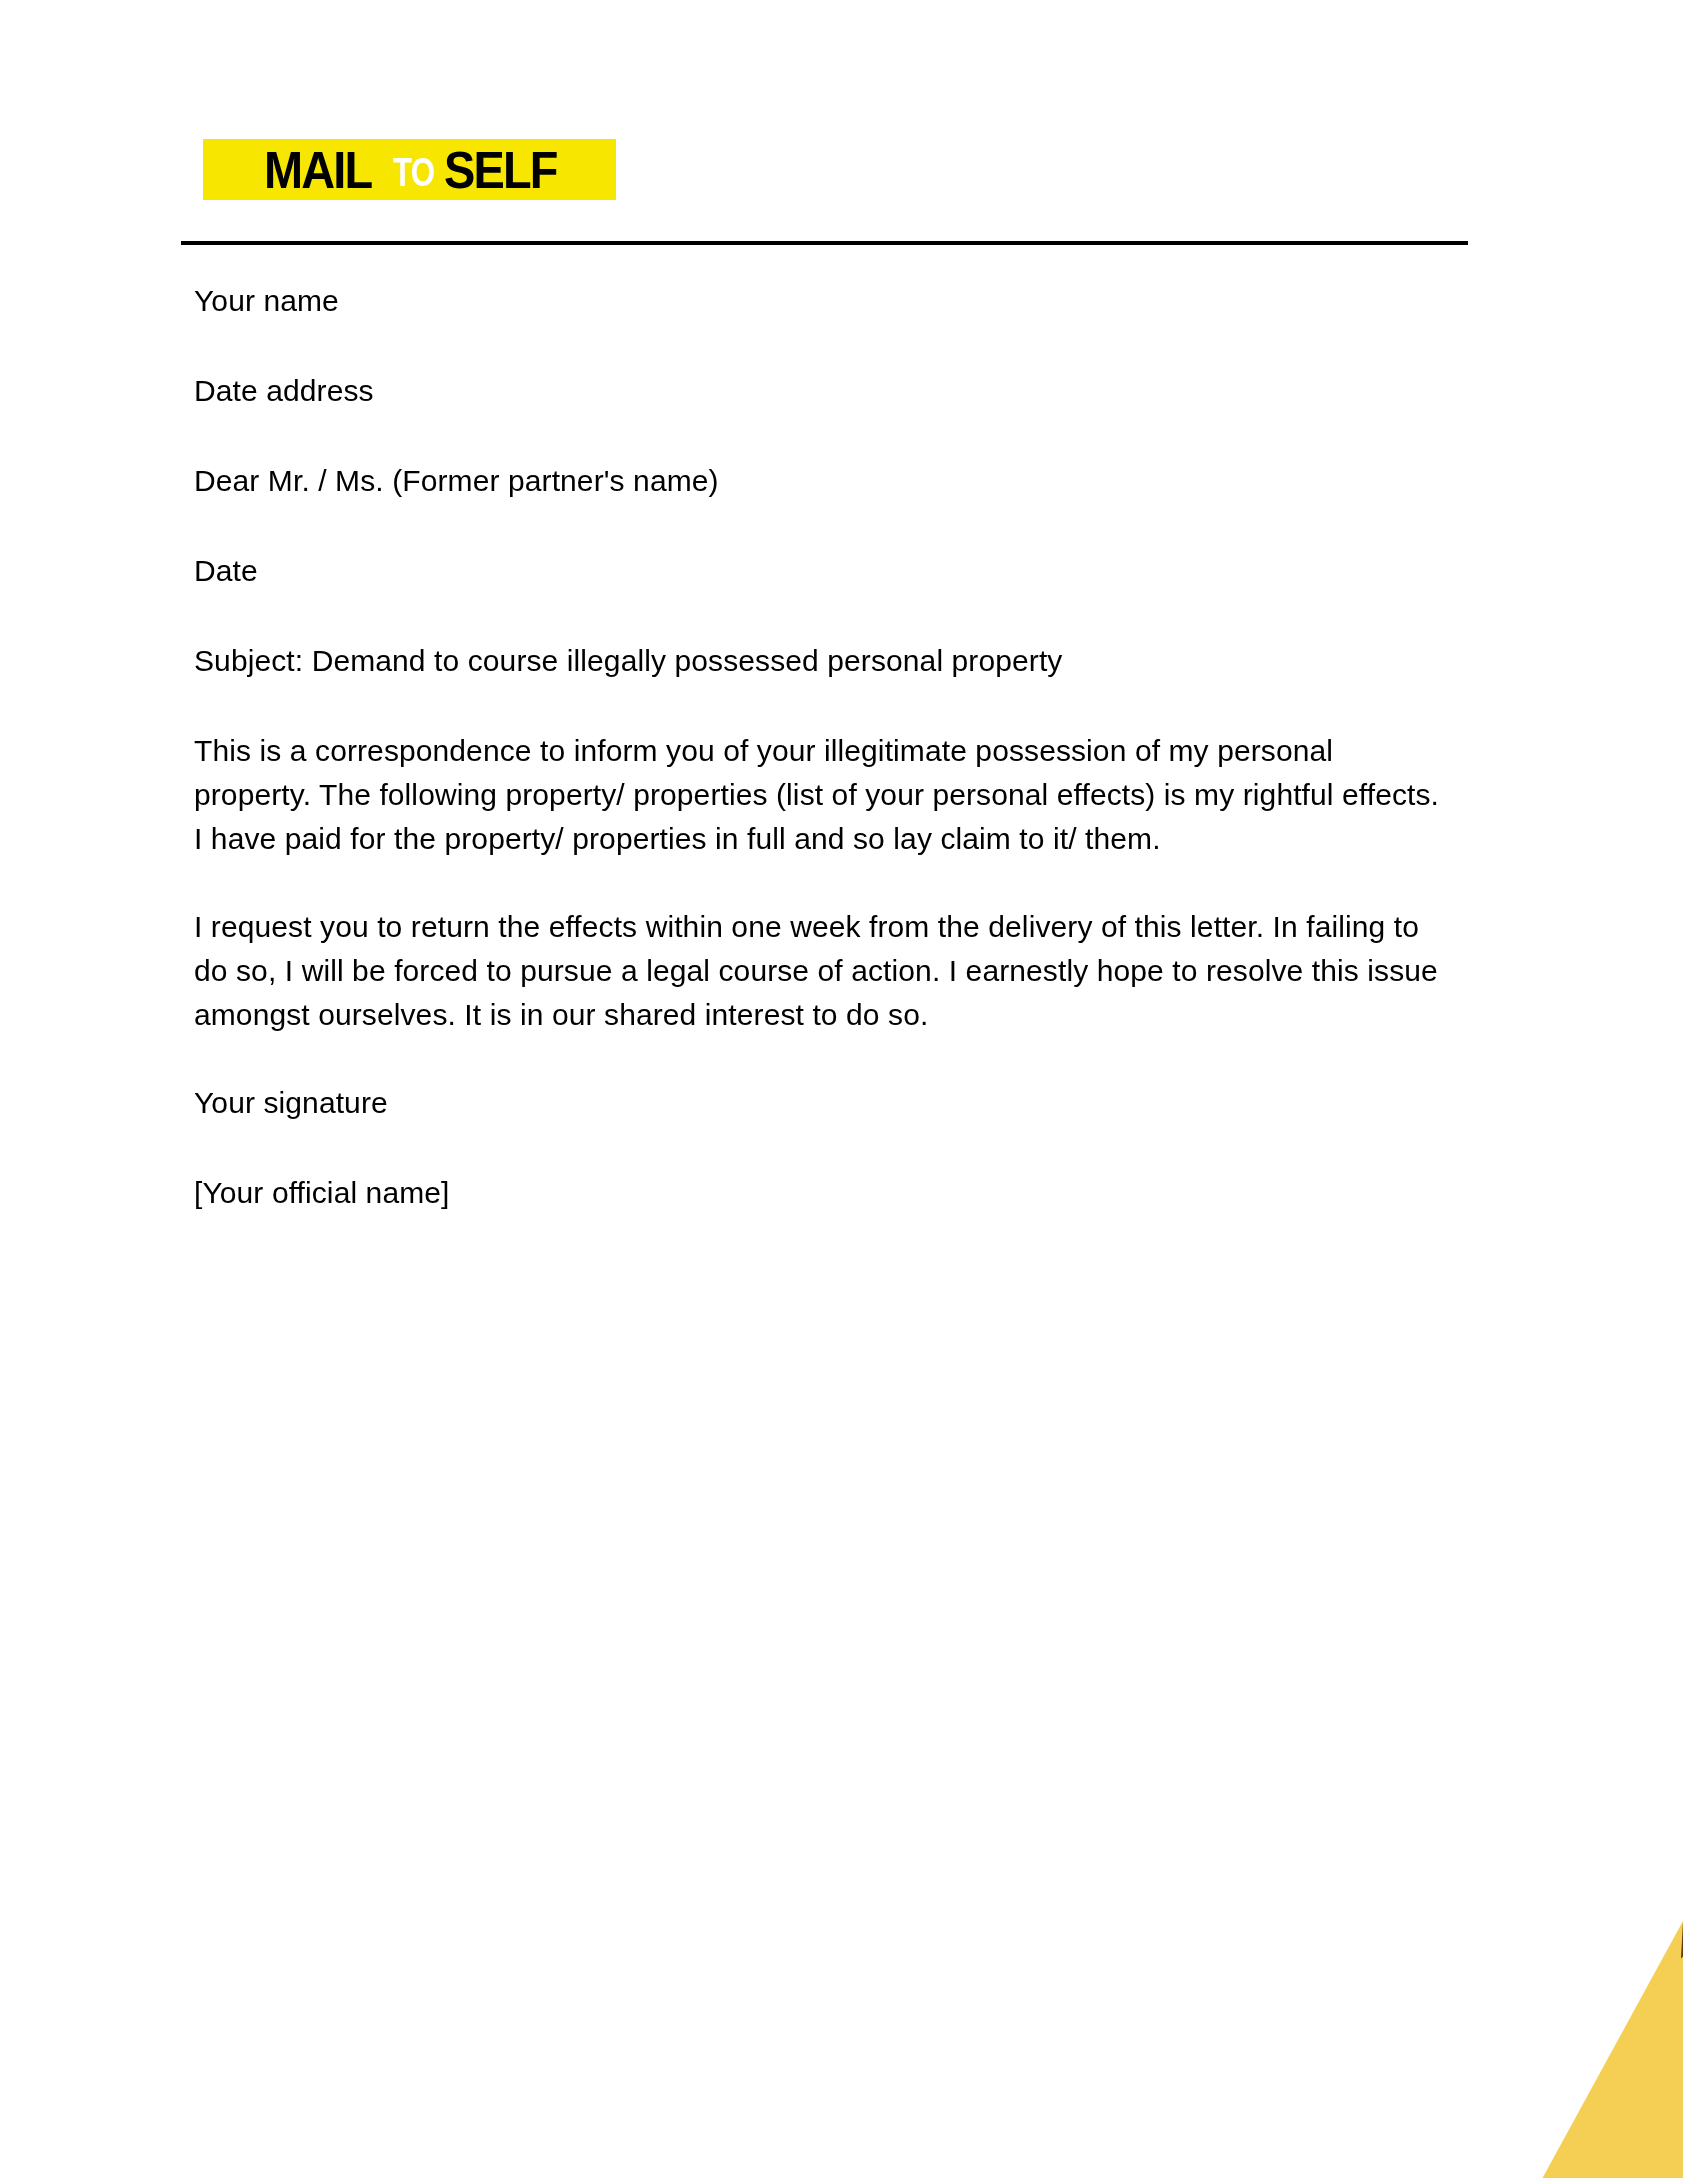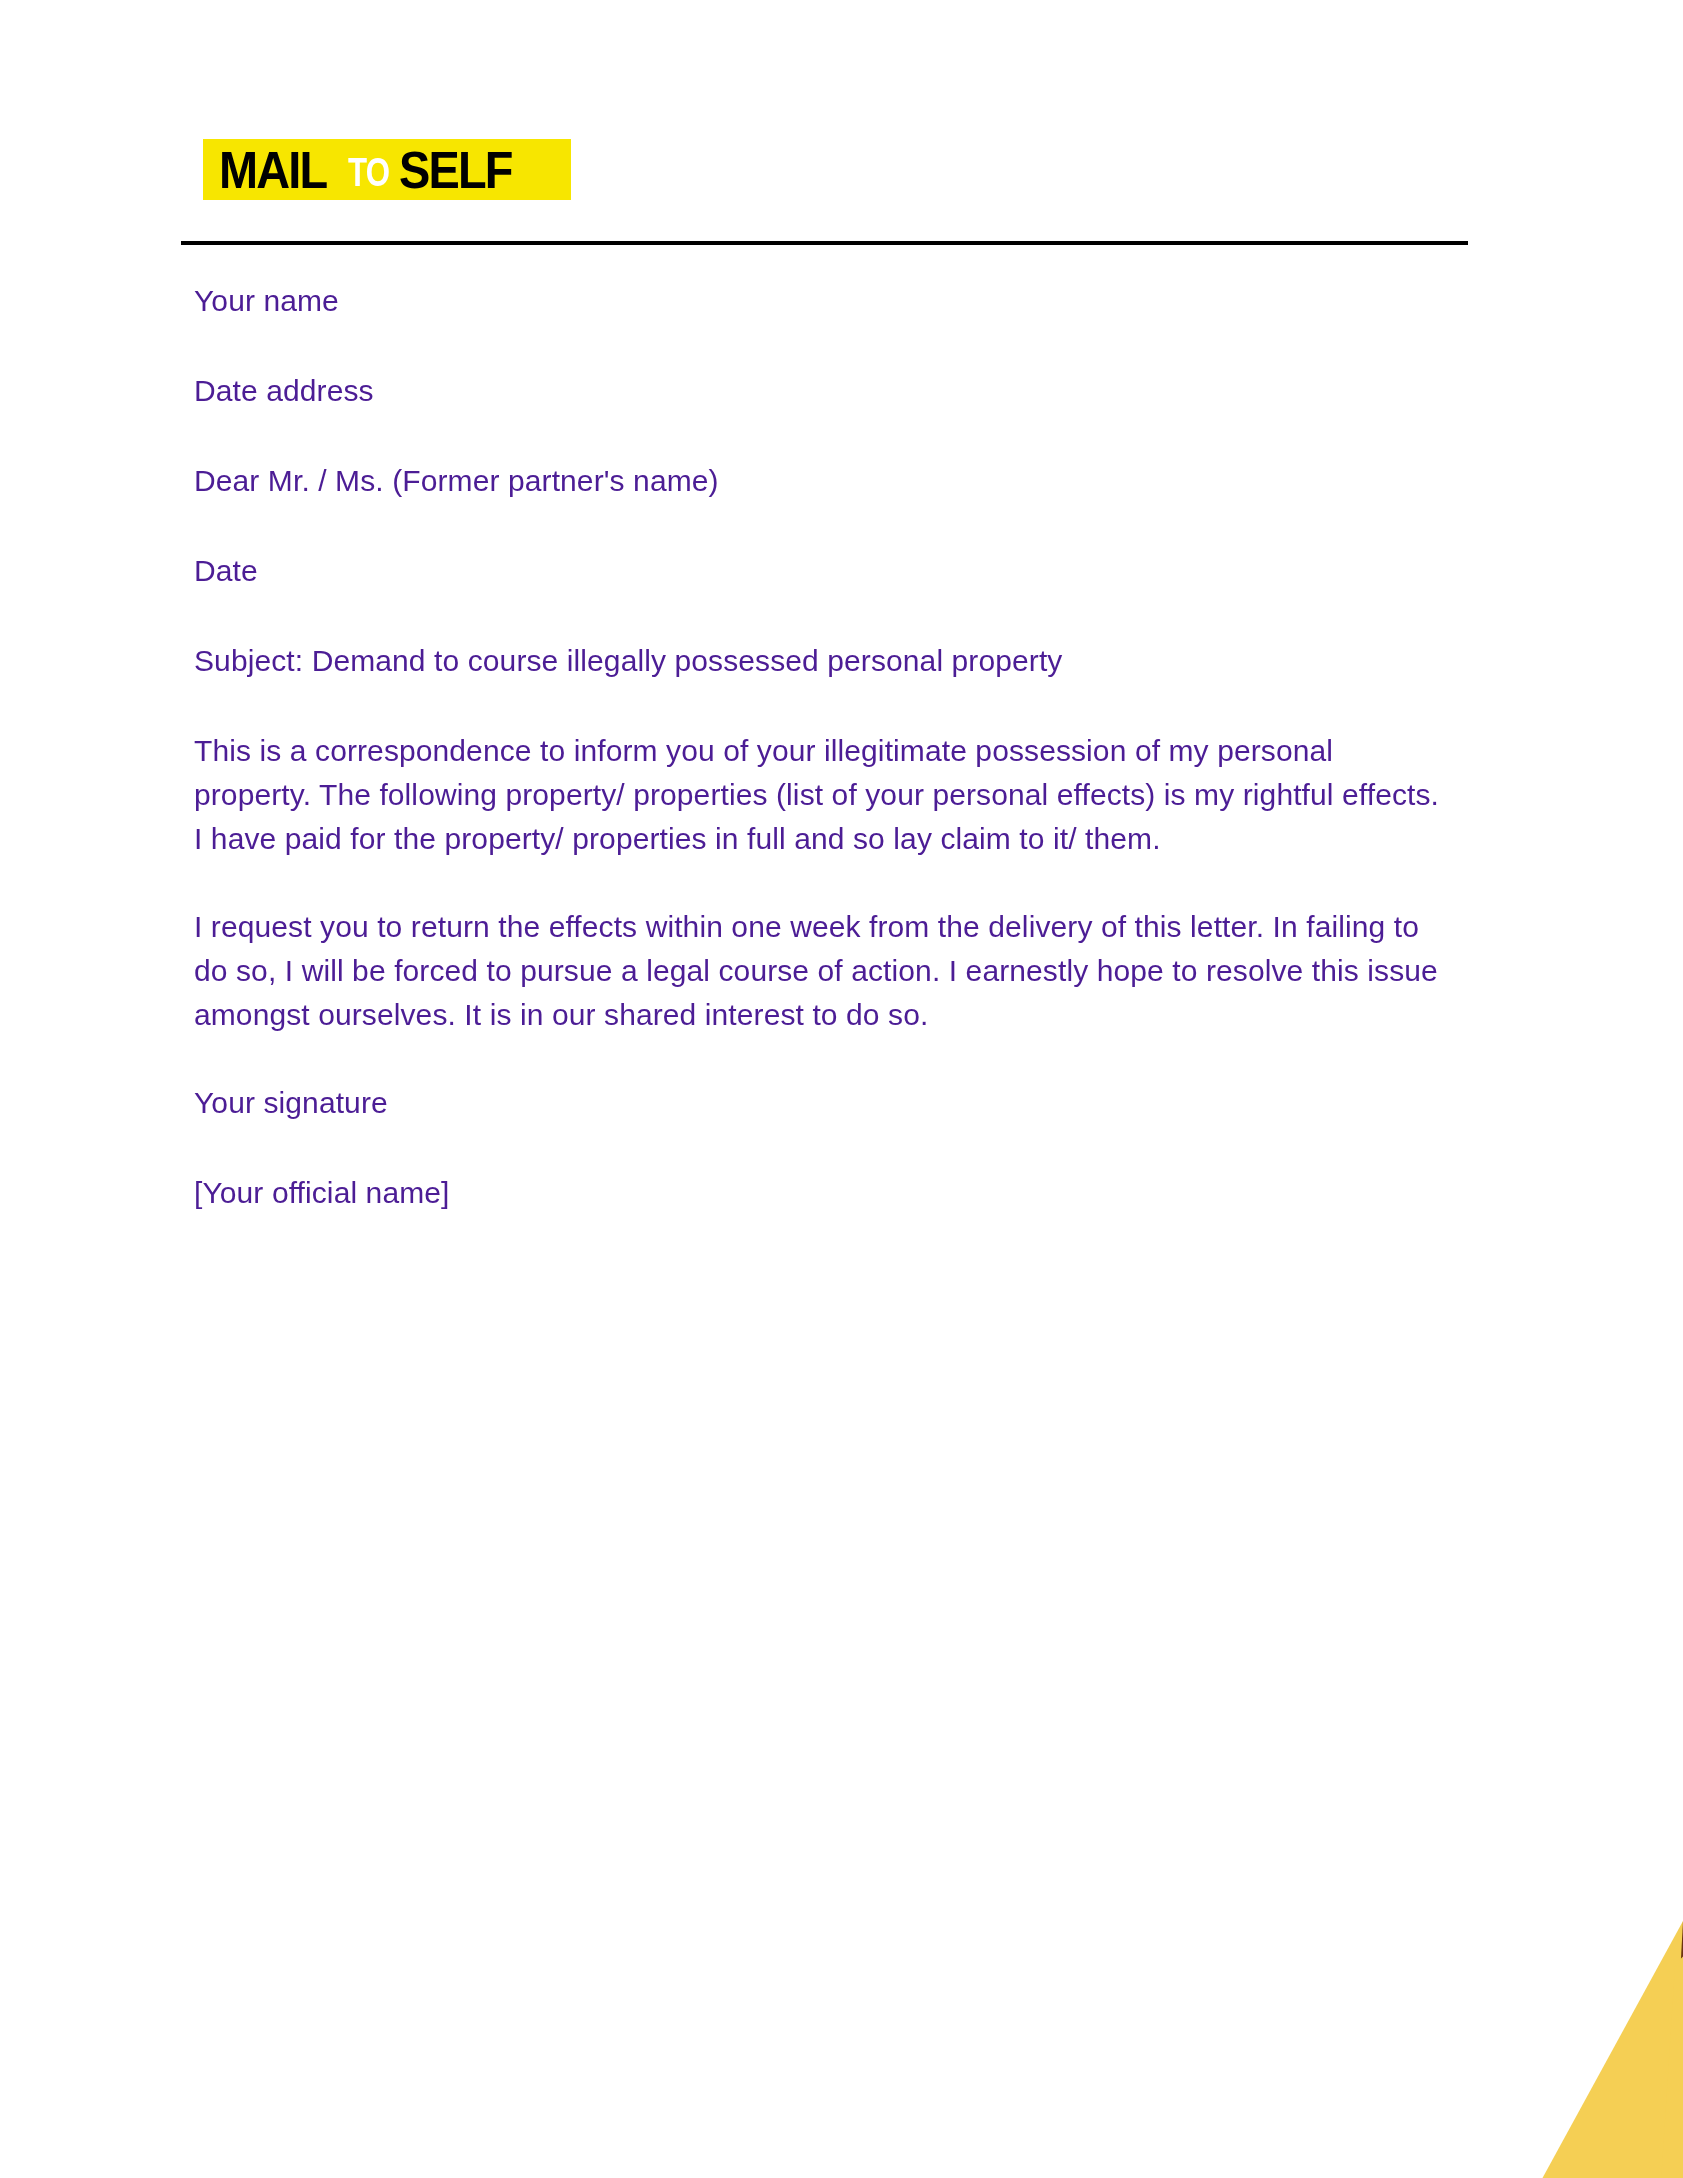--- a/index.html
+++ b/index.html
@@ -35,20 +35,21 @@
     position: absolute;
     left: 203px;
     top: 139px;
     width: 368px;
     height: 61px;
     background: var(--logo-bg, #F7E600);
     display: flex;
     align-items: center;
     justify-content: flex-start;
     overflow: hidden;
+    padding-left: 45px;
   }
 
   .logo-wordmark {
     position: relative;
     margin-left: 16px;
     height: 61px;
     display: block;
     white-space: nowrap;
     font-family: "Liberation Sans", sans-serif;
   }
@@ -98,21 +99,21 @@
     left: 194px;
     top: 279px;
     width: 1245px;
   }
 
   .letter-line,
   .letter-para {
     margin: 0 0 46px 0;
     font-size: 30px;
     line-height: 44px;
-    color: #4c1d95;
+    color: #000000;
     font-family: "Liberation Sans", sans-serif;
     letter-spacing: 0.1px;
   }
 
   .letter-para {
     margin-bottom: 44px;
     text-align: left;
   }
 
   .letter-line:last-child,

